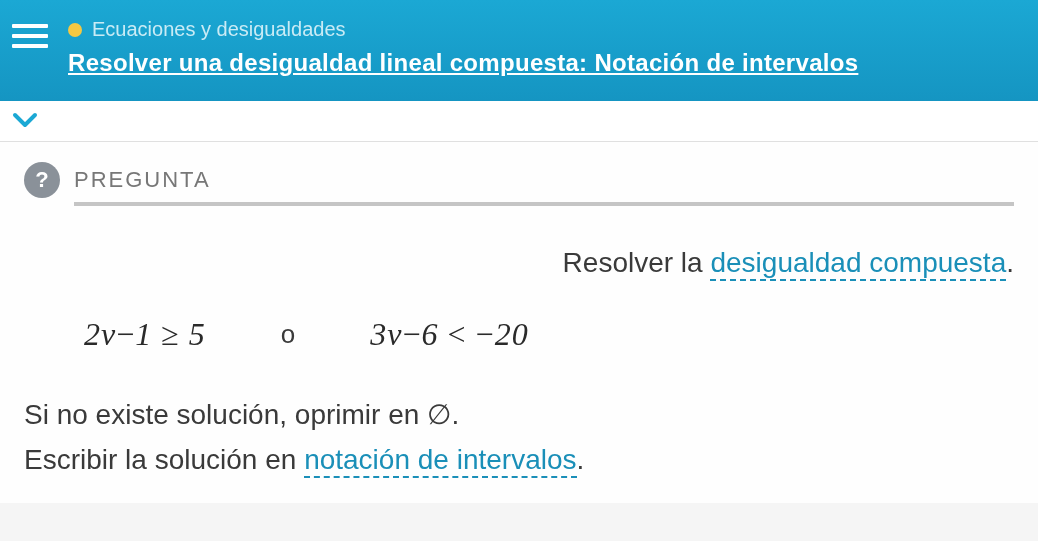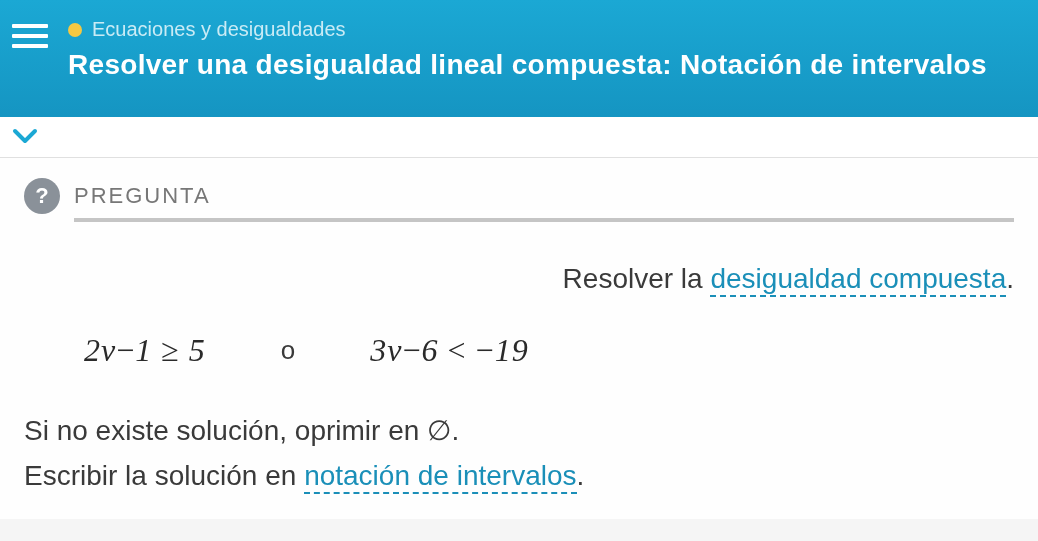--- a/index.html
+++ b/index.html
@@ -9,21 +9,21 @@
     }
     body {
       font-family: Arial, Helvetica, sans-serif;
       background: #f5f5f5;
       width: 1038px;
       height: 541px;
       overflow: hidden;
     }
     .header {
       background: linear-gradient(180deg, #1ba8d4 0%, #1595c2 100%);
-      padding: 18px 20px 36px 68px;
+      padding: 18px 20px 24px 68px;
       position: relative;
       min-height: 90px;
     }
     .hamburger {
       position: absolute;
       left: 12px;
       top: 18px;
       width: 36px;
       cursor: pointer;
     }
@@ -46,23 +46,24 @@
       background: #f5c842;
       border-radius: 50%;
       flex-shrink: 0;
     }
     .breadcrumb-text {
       color: #c9ebf5;
       font-size: 20px;
     }
     .title {
       color: #fff;
-      font-size: 28px;
+      font-size: 24px;
       font-weight: 600;
       letter-spacing: 0.3px;
+      text-decoration: underline;
     }
     .chevron-bar {
       background: #fff;
       padding: 8px 12px;
       border-bottom: 1px solid #e0e0e0;
     }
     .chevron-down {
       color: #1ba8d4;
       font-size: 24px;
       cursor: pointer;
@@ -181,21 +182,21 @@
   <div class="prompt-text">
     <span>Resolver la </span><span class="link">desigualdad compuesta</span><span>.</span>
   </div>
 
   <div class="math-line">
     <span class="math-expr">
       <span>2v</span><span class="math-op">−</span><span>1</span> <span class="math-op">≥</span> <span>5</span>
     </span>
     <span class="connector">o</span>
     <span class="math-expr">
-      <span>3v</span><span class="math-op">−</span><span>6</span> <span class="math-op">&lt;</span> <span class="math-op">−</span><span>19</span>
+      <span>3v</span><span class="math-op">−</span><span>6</span> <span class="math-op">&lt;</span> <span class="math-op">−</span><span>20</span>
     </span>
   </div>
 
   <div class="instruction">
     <span>Si no existe solución, oprimir en </span><span class="emptyset">∅</span><span>.</span>
   </div>
   <div class="instruction">
     <span>Escribir la solución en </span><span class="link">notación de intervalos</span><span>.</span>
   </div>
 </div>

